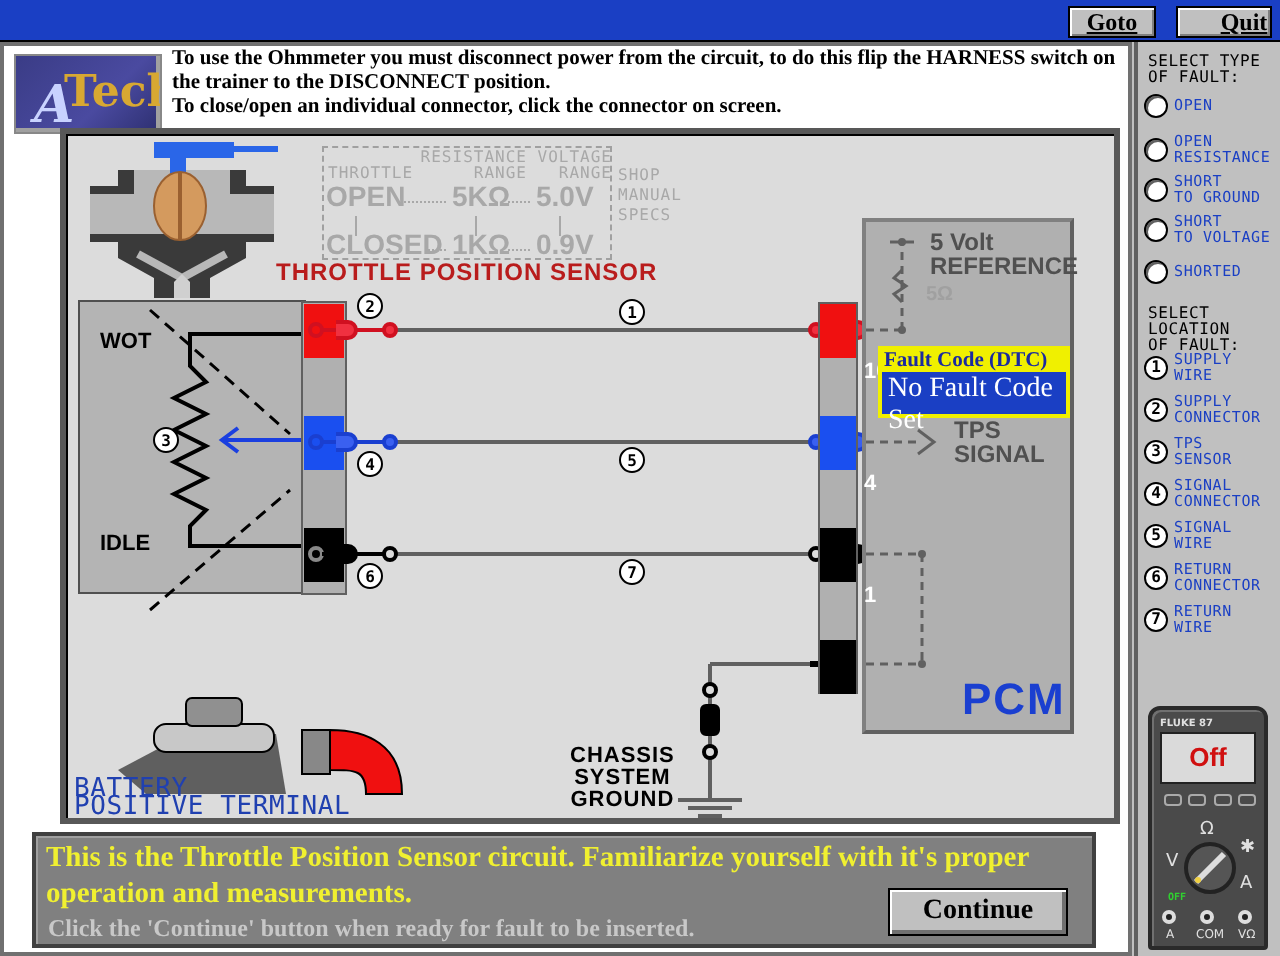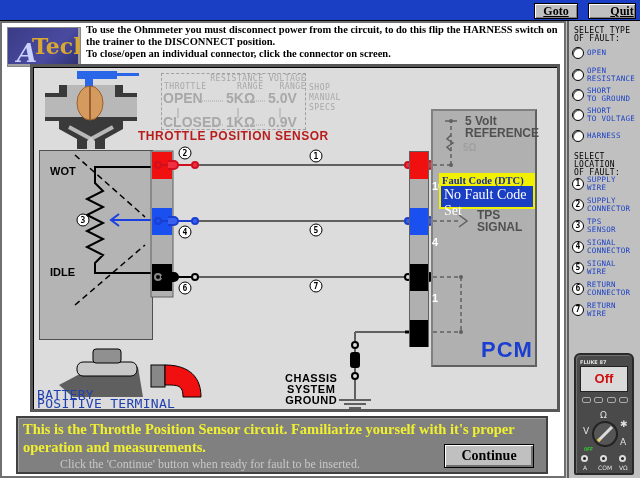--- a/index.html
+++ b/index.html
@@ -17,41 +17,41 @@
   .logo .t { position: absolute; left: 24px; top: 5px; font-family: "DejaVu Serif", serif; font-weight: bold; font-size: 22px; color: #d8a832; }
   .instructions { position: absolute; left: 86px; top: 24px; width: 475px; font-family: "Liberation Serif", serif; font-weight: bold; font-size: 10.5px; line-height: 12px; color: #000; }
 
   .diagram { position: absolute; left: 30px; top: 64px; width: 530px; height: 348px; background: #dcdcdc; border: 3px solid #585858; box-shadow: inset 1px 1px 0 #000; }
   .spec-box { position: absolute; left: 128px; top: 6px; width: 145px; height: 57px; border: 1px dashed #a0a0a0; font-family: "DejaVu Sans Mono", monospace; color: #a8a8a8; }
   .spec-box .hdr { position: absolute; top: 1px; font-size: 8px; line-height: 8px; letter-spacing: 0.5px; }
   .spec-box .big { position: absolute; font-family: "Liberation Sans", sans-serif; font-size: 14px; font-weight: bold; color: #a8a8a8; }
   .shop { position: absolute; left: 276px; top: 16px; font-family: "DejaVu Sans Mono", monospace; font-size: 8px; line-height: 10px; color: #a8a8a8; letter-spacing: 0.5px; }
   .tps-title { position: absolute; left: 105px; top: 62px; font-family: "Liberation Sans", sans-serif; font-weight: bold; font-size: 12px; color: #b91c1c; letter-spacing: 0.5px; }
 
-  .sensor-box { position: absolute; left: 6px; top: 83px; width: 114px; height: 190px; background: #b4b4b4; border: 1px solid #505050; }
+  .sensor-box { position: absolute; left: 6px; top: 83px; width: 114px; height: 147px; background: #b4b4b4; border: 1px solid #505050; }
   .lbl-bold { position: absolute; font-family: "Liberation Sans", sans-serif; font-weight: bold; font-size: 11px; color: #000; }
 
   .conn-strip { position: absolute; width: 20px; border: 1px solid #606060; background: #b0b0b0; }
   .pin { position: absolute; left: 0; width: 18px; }
 
   .pcm-box { position: absolute; left: 398px; top: 42px; width: 106px; height: 258px; background: #b0b0b0; border: 2px solid #606060; border-top-color: #808080; border-left-color: #808080; }
   .pcm-lbl { position: absolute; font-family: "Liberation Sans", sans-serif; font-weight: bold; font-size: 12px; color: #505050; line-height: 12px; }
   .pcm-title { position: absolute; left: 48px; top: 226px; font-family: "Liberation Sans", sans-serif; font-weight: bold; font-size: 22px; color: #1a3fd0; letter-spacing: 1px; }
   .pin-num { position: absolute; font-family: "Liberation Sans", sans-serif; font-weight: bold; font-size: 11px; color: #fff; margin-top: 27px; }
 
   .dtc { position: absolute; left: 406px; top: 106px; width: 96px; height: 36px; border: 2px solid #f0f000; background: #1a3fc4; }
   .dtc .hd { background: #f0f000; color: #1a2aa0; font-family: "Liberation Serif", serif; font-weight: bold; font-size: 10.5px; line-height: 11px; padding-left: 1px; height: 11px; }
   .dtc .bd { color: #fff; font-family: "Liberation Serif", serif; font-size: 14px; padding: 1px 3px; }
 
   .battery-lbl { position: absolute; left: 4px; top: 323px; font-family: "DejaVu Sans Mono", monospace; font-size: 13px; line-height: 9px; color: #2040b0; letter-spacing: 0.3px; }
   .chassis-lbl { position: absolute; left: 252px; top: 306px; font-family: "Liberation Sans", sans-serif; font-weight: bold; font-size: 11px; line-height: 11px; color: #000; text-align: center; letter-spacing: 0.5px; }
 
   .msgbox { position: absolute; left: 16px; top: 416px; width: 532px; height: 58px; background: #808080; border: 2px solid #404040; box-shadow: inset 1px 1px 0 #a0a0a0; }
   .msg-main { position: absolute; left: 5px; top: 2px; width: 520px; font-family: "Liberation Serif", serif; font-weight: bold; font-size: 14.5px; line-height: 18px; color: #f0f030; }
-  .msg-sub { position: absolute; left: 6px; top: 39px; font-family: "Liberation Serif", serif; font-weight: normal; font-size: 12px; color: #c8c8c8; margin-left: 36px; }
+  .msg-sub { position: absolute; left: 6px; top: 39px; font-family: "Liberation Serif", serif; font-weight: bold; font-size: 12px; color: #c8c8c8; }
   .continue-btn { position: absolute; left: 426px; top: 26px; width: 90px; height: 24px; background: #c0c0c0; border: 1px solid #000; box-shadow: inset 1px 1px 0 #fff, inset -2px -2px 0 #707070; font-family: "Liberation Serif", serif; font-weight: bold; font-size: 14px; line-height: 22px; text-align: center; color: #000; cursor: pointer; }
 
   .sidepanel { position: absolute; left: 567px; top: 21px; width: 73px; height: 457px; background: #c0c0c0; border-left: 2px solid #606060; }
   .sp-head { position: absolute; left: 5px; font-family: "DejaVu Sans Mono", monospace; font-size: 8px; line-height: 8px; color: #000; letter-spacing: 0.3px; }
   .radio-item { position: absolute; left: 3px; display: flex; align-items: center; cursor: pointer; }
   .radio { width: 12px; height: 12px; border-radius: 50%; border: 1px solid #000; background: #fff; box-shadow: inset 1px 1px 0 #606060; flex-shrink: 0; }
   .radio-lbl { margin-left: 3px; font-family: "DejaVu Sans Mono", monospace; font-size: 7.5px; line-height: 8px; color: #1a3fc4; letter-spacing: 0.3px; }
   .num-circ { width: 12px; height: 12px; border-radius: 50%; border: 1px solid #000; background: #fff; font-family: "DejaVu Sans Mono", monospace; font-size: 8px; font-weight: bold; text-align: center; line-height: 10px; flex-shrink: 0; }
 
   .meter { position: absolute; left: 5px; top: 332px; width: 60px; height: 122px; background: #4a4a4a; border: 2px solid #2a2a2a; border-radius: 6px 6px 2px 2px; box-shadow: inset 1px 1px 0 #707070; }
@@ -336,21 +336,21 @@
   </div>
   <div class="radio-item" style="top:86px">
     <span class="radio"></span>
     <span class="radio-lbl">
         <div>SHORT</div>
         <div>TO VOLTAGE</div>
       </span>
   </div>
   <div class="radio-item" style="top:109px">
     <span class="radio"></span>
-    <span class="radio-lbl"><span>HARNESS</span></span>
+    <span class="radio-lbl"><span>SHORTED</span></span>
   </div>
 
   <div class="sp-head" style="top:132px">
     <div>SELECT</div>
     <div>LOCATION</div>
     <div>OF FAULT:</div>
   </div>
 
   <div class="radio-item" style="top:155px">
     <span class="num-circ">1</span>

